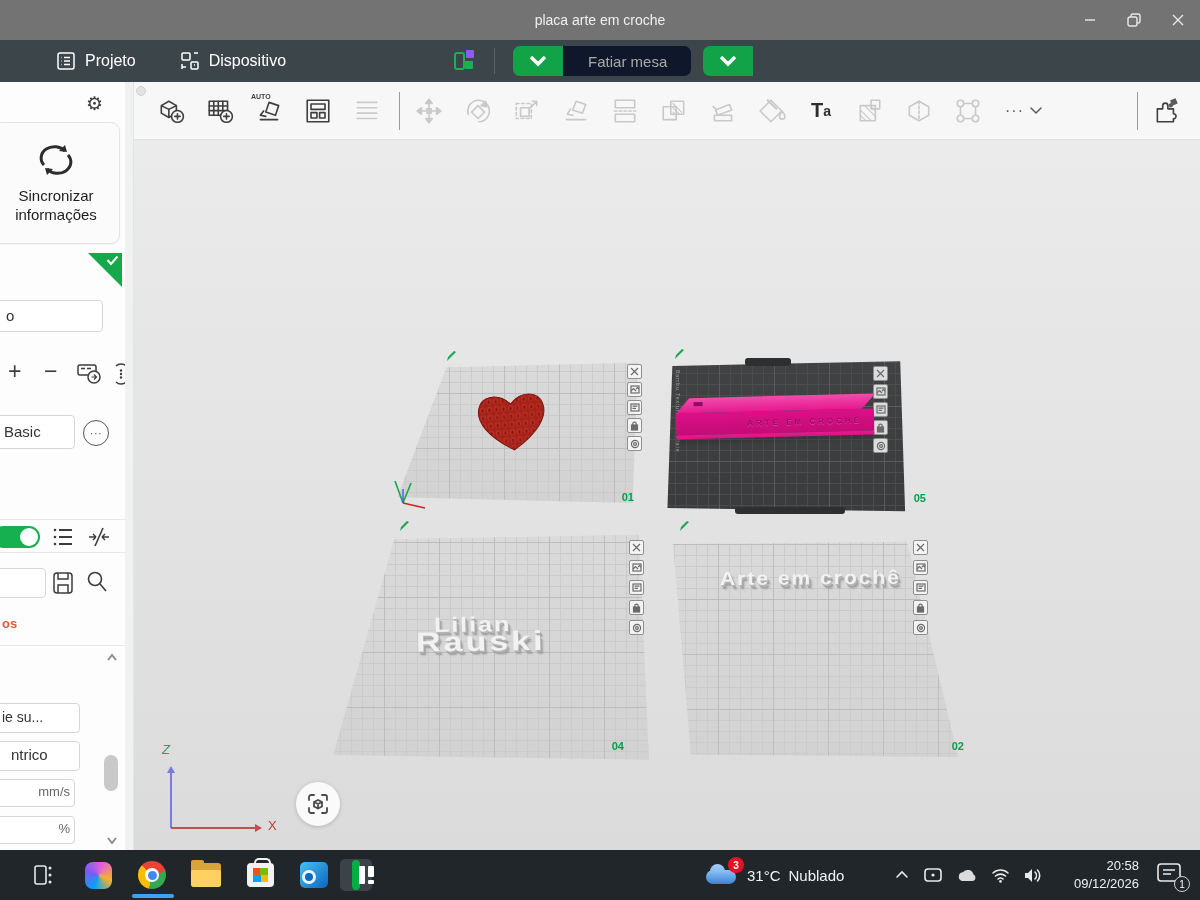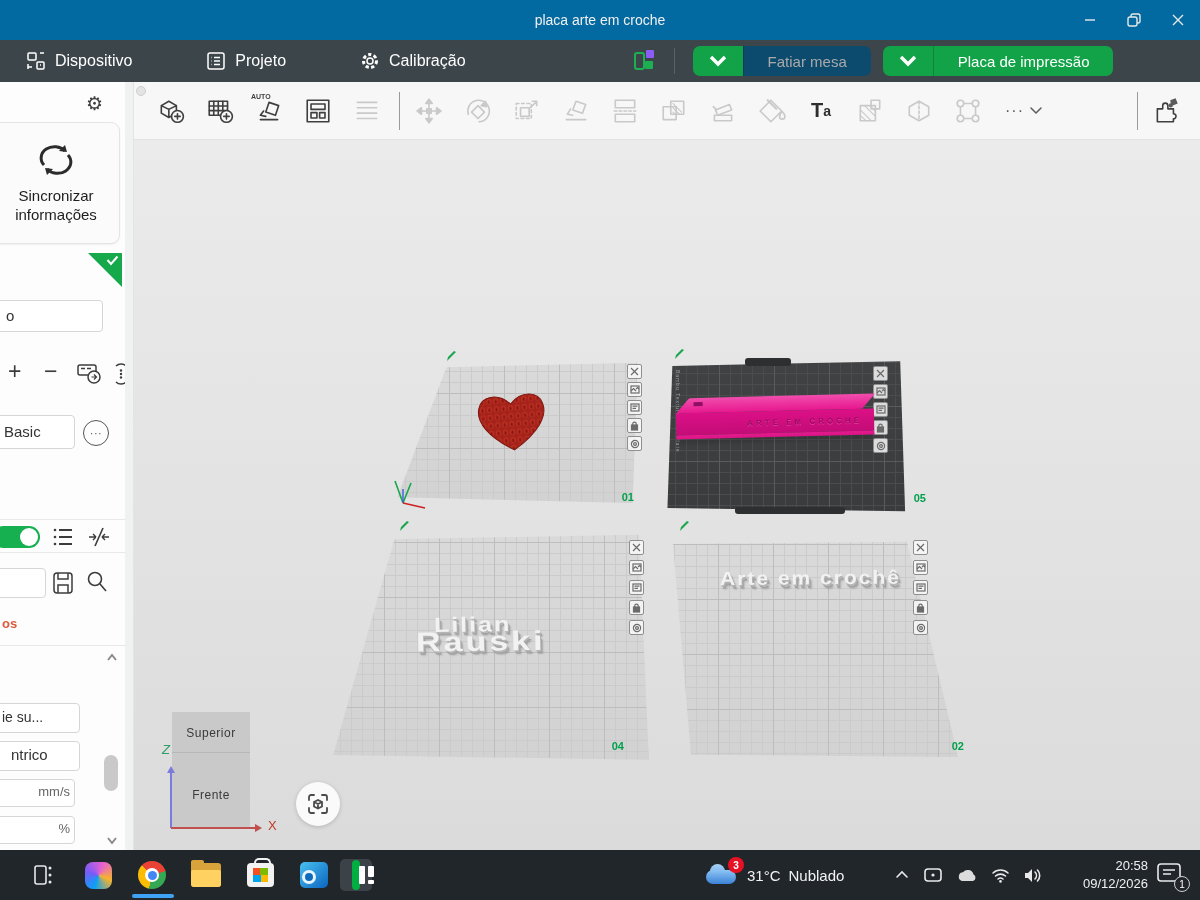--- a/index.html
+++ b/index.html
@@ -1,41 +1,41 @@
 <!DOCTYPE html>
 <html><head>
 <meta charset="utf-8">
 <style>
   * { margin:0; padding:0; box-sizing:border-box; }
   html,body { width:1200px; height:900px; overflow:hidden; background:#000;
     font-family:"Liberation Sans", sans-serif; }
   .app { position:relative; width:1200px; height:900px; overflow:hidden; background:#e4e4e4; }
 
   
-  .titlebar { position:absolute; left:0; top:0; width:1200px; height:40px; background:#0369a1;
+  .titlebar { position:absolute; left:0; top:0; width:1200px; height:40px; background:#737373;
     display:flex; align-items:center; justify-content:center; }
   .title { color:#f0f0f0; font-size:14px; }
   .wctrl { position:absolute; top:0; height:40px; width:44px; display:flex; align-items:center; justify-content:center; }
   .wctrl svg { stroke:#e8e8e8; stroke-width:1.4; fill:none; }
 
   
   .navbar { position:absolute; left:0; top:40px; width:1200px; height:42px; background:#3c4549;
     display:flex; align-items:center; }
   .navtab { display:flex; align-items:center; gap:9px; color:#fff; font-size:16px; padding:0 18px; height:42px; cursor:default; }
   .navtab svg { stroke:#fff; fill:none; stroke-width:1.5; }
   .applet { position:relative; width:22px; height:22px; margin-left:150px; }
   .applet .g1 { position:absolute; left:0; top:2px; width:11px; height:18px; border:2px solid #1db053; border-radius:3px; }
   .applet .g2 { position:absolute; left:11px; top:11px; width:8px; height:8px; background:#1db053; border-radius:1px; }
   .applet .g3 { position:absolute; left:12px; top:0; width:8px; height:8px; background:#8b5cf6; border-radius:1px; }
   .navdiv { width:1px; height:26px; background:#5b6367; margin:0 18px; }
   .splitbtn { display:flex; height:30px; margin-right:12px; }
   .chevseg { width:50px; background:#12a348; border-radius:7px 0 0 7px; display:flex; align-items:center; justify-content:center; }
   .chevseg svg { stroke:#fff; stroke-width:3.4; fill:none; }
   .lblseg { display:flex; align-items:center; padding:0 24px; font-size:15px; border-radius:0 7px 7px 0; border-left:1px solid rgba(0,0,0,.18); }
-  .lbl-gray { background:#0c4a6e; color:#a9a9a9; }
+  .lbl-gray { background:#0f172a; color:#a9a9a9; }
   .lbl-green { background:#12a348; color:#fff; }
 
   
   .toolbar { position:absolute; left:134px; top:82px; width:1066px; height:58px; background:#f7f7f8;
     border-bottom:1px solid #e2e2e2; display:flex; align-items:center; padding-left:18px; }
   .ti { width:38px; height:44px; display:flex; align-items:center; justify-content:center; position:relative;
     color:#3f3f3f; margin-right:11px; }
   .ti.dis { color:#c9c9c9; }
   .ti svg { stroke:currentColor; fill:none; stroke-width:1.5; stroke-linejoin:round; stroke-linecap:round; }
   .tsep { width:1px; height:38px; background:#9a9a9a; margin:0 10px 0 2px; }
@@ -154,21 +154,21 @@
   .wcloud .c1 { position:absolute; left:2px; top:6px; width:30px; height:14px; border-radius:8px;
     background:linear-gradient(#8ec4f5,#3b82d6); }
   .wcloud .c2 { position:absolute; left:6px; top:0; width:15px; height:15px; border-radius:50%;
     background:linear-gradient(#a8d2f8,#5a9ae0); }
   .wbadge { position:absolute; right:-6px; top:-7px; width:16px; height:16px; border-radius:50%; background:#e81123;
     color:#fff; font-size:10px; font-weight:bold; display:flex; align-items:center; justify-content:center; }
   .wtext { color:#f2f2f2; font-size:15px; display:flex; gap:8px; }
 
   .tray { position:absolute; left:894px; top:0; height:50px; display:flex; align-items:center; gap:13px; }
   .tray svg { stroke:#e9e9e9; fill:none; stroke-width:1.6; stroke-linecap:round; }
-  .clock { position:absolute; right:52px; top:7px; text-align:right; color:#f0f0f0; font-size:13px; line-height:18px; }
+  .clock { position:absolute; right:61px; top:7px; text-align:right; color:#f0f0f0; font-size:13px; line-height:18px; }
   .notif { position:absolute; right:14px; top:11px; width:30px; height:28px; }
   .notif svg { stroke:#e9e9e9; fill:none; stroke-width:1.6; }
   .ncount { position:absolute; right:-4px; bottom:-3px; width:16px; height:16px; border-radius:50%;
     background:#22262b; border:1.5px solid #cfcfcf; color:#fff; font-size:10px;
     display:flex; align-items:center; justify-content:center; }
 </style>
 </head>
 <body>
 
 <div class="app">
@@ -187,42 +187,35 @@
         </svg>
     </div>
     <div class="wctrl" style="right:0">
       <svg width="14" height="14" viewBox="0 0 14 14">
           <path d="M2 2 L12 12 M12 2 L2 12"></path>
         </svg>
     </div>
   </div>
 
   <div class="navbar">
+    <div class="navtab" style="margin-left:38px">
+      <svg width="20" height="20" viewBox="0 0 20 20">
+          <rect x="2" y="2" width="16" height="16" rx="2"></rect>
+          <path d="M8 6.5 h6 M8 10 h6 M8 13.5 h6 M5.5 6.5 h.5 M5.5 10 h.5 M5.5 13.5 h.5"></path>
+        </svg>
+      <span>Projeto</span>
+    </div>
     <div class="navtab" style="margin-left:8px">
       <svg width="20" height="20" viewBox="0 0 20 20">
           <rect x="2" y="2" width="8" height="7" rx="1"></rect>
           <rect x="11" y="11" width="7" height="7" rx="1"></rect>
           <path d="M2 13 v5 M18 2 h-4 M2 16 h4 M14 14 h1"></path>
         </svg>
       <span>Dispositivo</span>
     </div>
-    <div class="navtab" style="margin-left:38px">
-      <svg width="20" height="20" viewBox="0 0 20 20">
-          <rect x="2" y="2" width="16" height="16" rx="2"></rect>
-          <path d="M8 6.5 h6 M8 10 h6 M8 13.5 h6 M5.5 6.5 h.5 M5.5 10 h.5 M5.5 13.5 h.5"></path>
-        </svg>
-      <span>Projeto</span>
-    </div>
-    <div class="navtab" style="margin-left:38px">
-      <svg width="20" height="20" viewBox="0 0 20 20">
-          <circle cx="10" cy="10" r="6.5" stroke-dasharray="3.2 2.4" stroke-width="3"></circle>
-          <circle cx="10" cy="10" r="3"></circle>
-        </svg>
-      <span>Calibração</span>
-    </div>
 
     <div class="applet">
       <div class="g1"></div>
         <div class="g2"></div>
         <div class="g3"></div>
     </div>
     <div class="navdiv"></div>
 
     <div class="splitbtn">
       <div class="chevseg">
@@ -232,23 +225,20 @@
       </div>
       <div class="lblseg lbl-gray">
         <span>Fatiar mesa</span>
       </div>
     </div>
     <div class="splitbtn">
       <div class="chevseg">
         <svg width="18" height="12" viewBox="0 0 18 12">
             <path d="M2 2 L9 9 L16 2"></path>
           </svg>
-      </div>
-      <div class="lblseg lbl-green">
-        <span>Placa de impressão</span>
       </div>
     </div>
   </div>
 
   <div class="sidebar">
     <span class="sb-gear">⚙</span>
 
     <div class="sync-card">
       <svg width="42" height="38" viewBox="0 0 42 38">
         <path d="M9 24 A13 11 0 0 1 30 10" stroke="#2c2c2c" stroke-width="3" fill="none"></path>
@@ -661,25 +651,20 @@
             <svg width="10" height="10" viewBox="0 0 10 10">
               <circle cx="5" cy="5" r="3.6"></circle>
               <circle cx="5" cy="5" r="1.4"></circle>
             </svg>
           </div>
       </div>
       <span class="pnum" style="right:0; bottom:12px">02</span>
       <span class="text3d" style="left:56px; top:36px; font-size:21px; letter-spacing:2px; transform:scaleY(.9) rotate(-.5deg)">Arte em crochê</span>
     </div>
 
-    <div class="navcube">
-      <div class="face-split"></div>
-      <span class="cubelbl" style="top:14px">Superior</span>
-      <span class="cubelbl" style="top:76px">Frente</span>
-    </div>
     <span class="axis-lblz">Z</span>
     <span class="axis-lblx">X</span>
     <svg class="axis-line" style="left:30px; top:614px" width="120" height="80" viewBox="0 0 120 80">
       <path d="M7 74 V18" stroke="#7b7bdc" stroke-width="2"></path>
       <path d="M7 12 l-4 7 h8 z" fill="#7b7bdc"></path>
       <path d="M7 74 H92" stroke="#c0504d" stroke-width="2"></path>
       <path d="M98 74 l-7 -4 v8 z" fill="#c0504d"></path>
     </svg>
     <div class="fitbtn">
       <svg width="22" height="22" viewBox="0 0 22 22">

